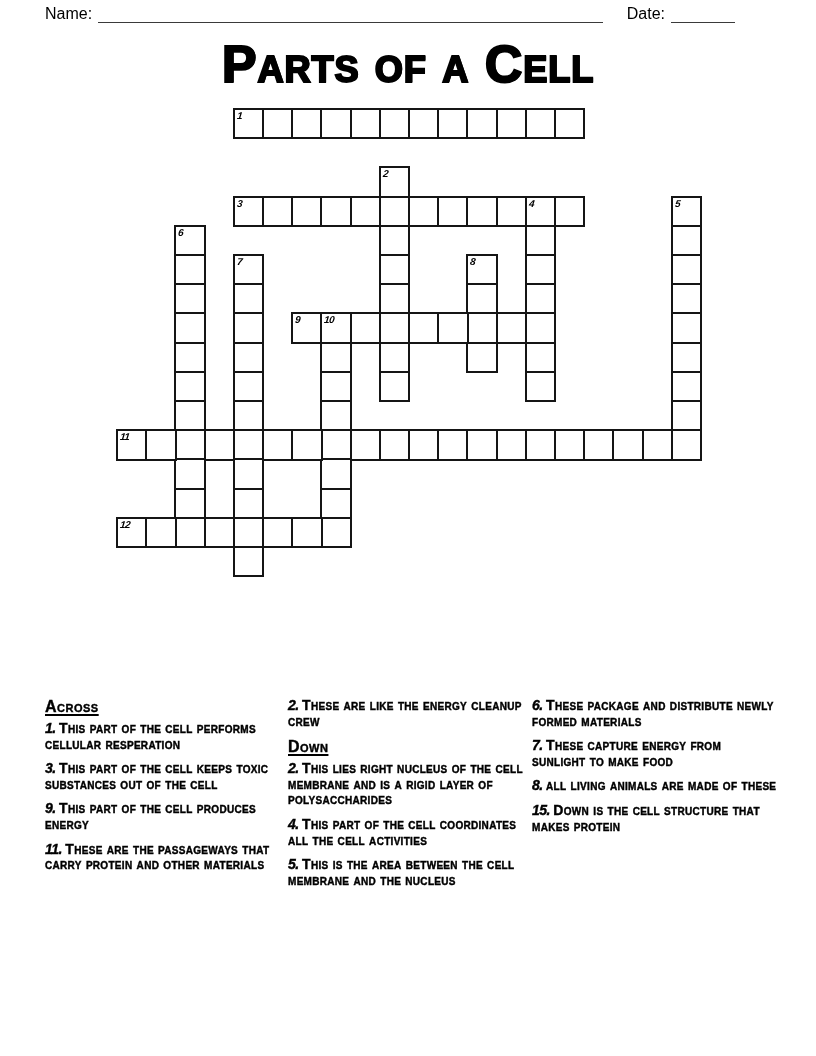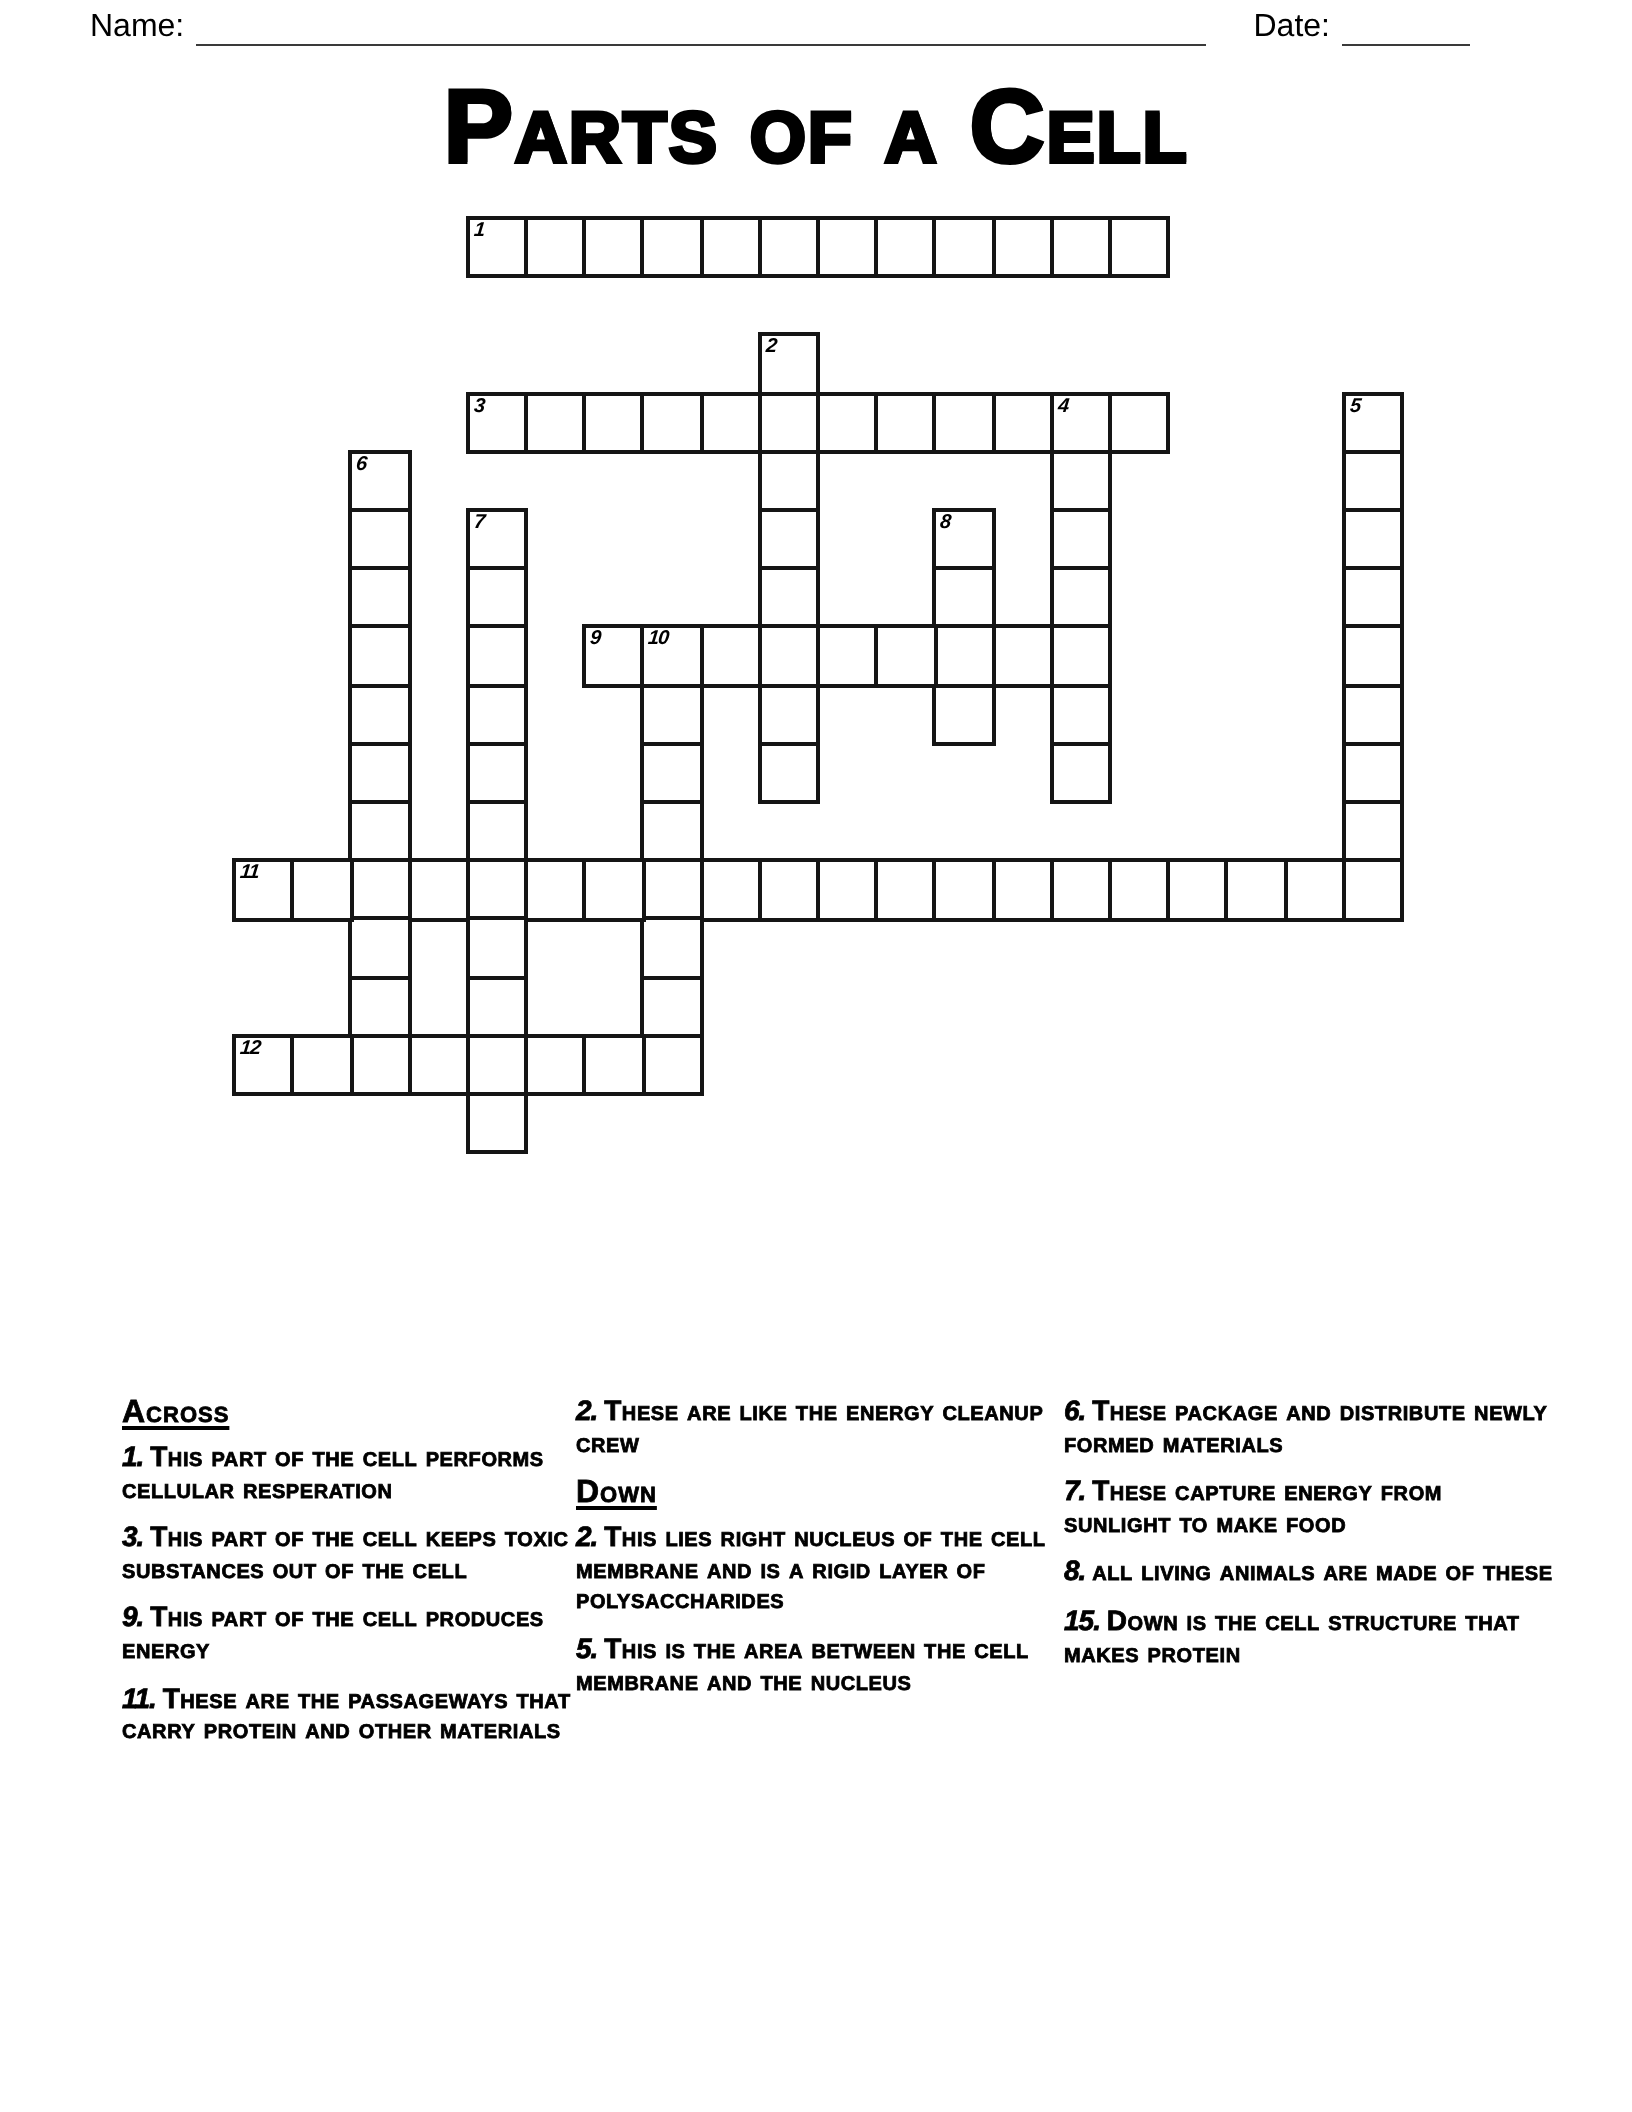--- a/index.html
+++ b/index.html
@@ -202,31 +202,32 @@
     <div class="cell" style="left: 0px; top: 408.8px; width: 31.4px; height: 31.4px;">
       <span class="num">12</span>
     </div>
     <div class="cell" style="left: 29.2px; top: 408.8px; width: 31.4px; height: 31.4px;"></div>
     <div class="cell" style="left: 87.6px; top: 408.8px; width: 31.4px; height: 31.4px;"></div>
     <div class="cell" style="left: 146px; top: 408.8px; width: 31.4px; height: 31.4px;"></div>
     <div class="cell" style="left: 175.2px; top: 408.8px; width: 31.4px; height: 31.4px;"></div>
   </div>
 
 <div class="clues">
-  <div class="clue-col" id="clue-col-1" style="left:0; width:237px;margin-left:16px;">
+  <div class="clue-col" id="clue-col-1" style="left:0; width:237px;">
       <div class="clue-heading">Across</div>
       <div class="clue"><span class="cnum">1. </span><span>This part of the cell performs cellular resperation</span></div>
       <div class="clue"><span class="cnum">3. </span><span>This part of the cell keeps toxic substances out of the cell</span></div>
       <div class="clue"><span class="cnum">9. </span><span>This part of the cell produces energy</span></div>
       <div class="clue"><span class="cnum">11. </span><span>These are the passageways that carry protein and other materials</span></div>
     </div>
   <div class="clue-col" id="clue-col-2" style="left:243px; width:242px;">
       <div class="clue"><span class="cnum">2. </span><span>These are like the energy cleanup crew</span></div>
       <div class="clue-heading">Down</div>
       <div class="clue"><span class="cnum">2. </span><span>This lies right nucleus of the cell membrane and is a rigid layer of polysaccharides</span></div>
+      <div class="clue"><span class="cnum">4. </span><span>This part of the cell coordinates all the cell activities</span></div>
       <div class="clue"><span class="cnum">5. </span><span>This is the area between the cell membrane and the nucleus</span></div>
     </div>
   <div class="clue-col" id="clue-col-3" style="left:487px; width:246px;">
       <div class="clue"><span class="cnum">6. </span><span>These package and distribute newly formed materials</span></div>
       <div class="clue"><span class="cnum">7. </span><span>These capture energy from sunlight to make food</span></div>
       <div class="clue"><span class="cnum">8. </span><span>all living animals are made of these</span></div>
       <div class="clue"><span class="cnum">15. </span><span>Down is the cell structure that makes protein</span></div>
     </div>
 </div>
 

